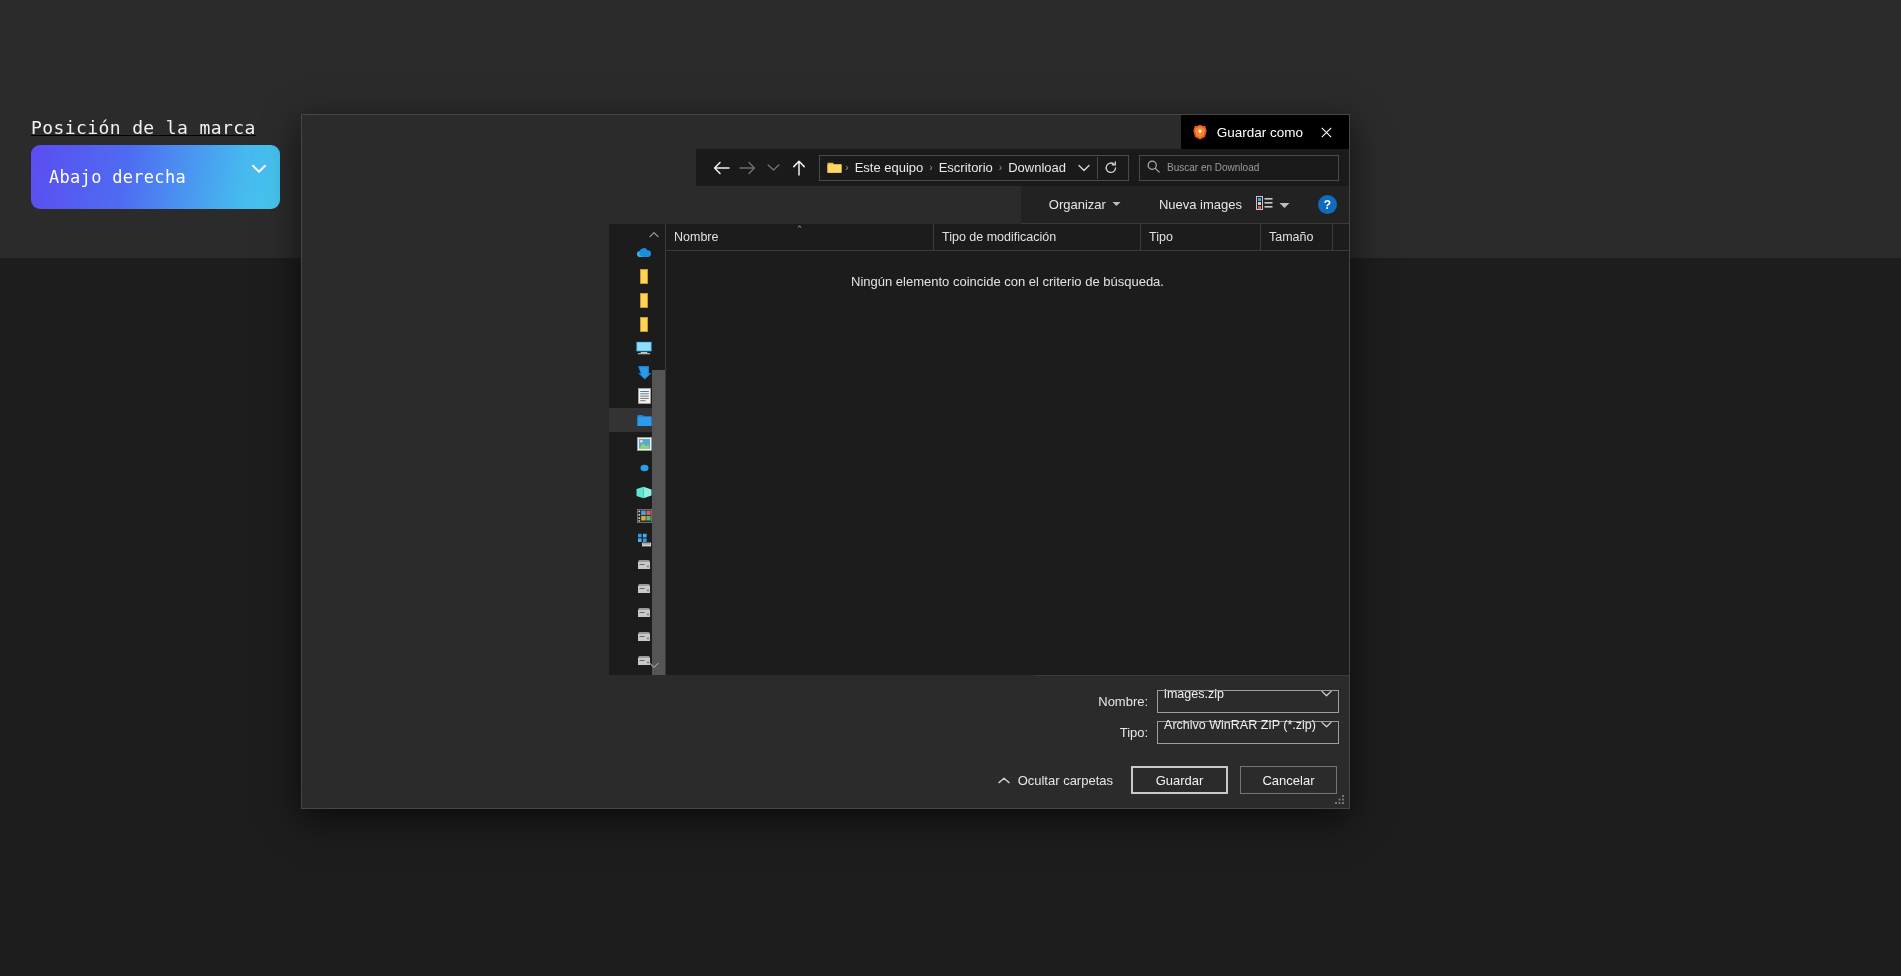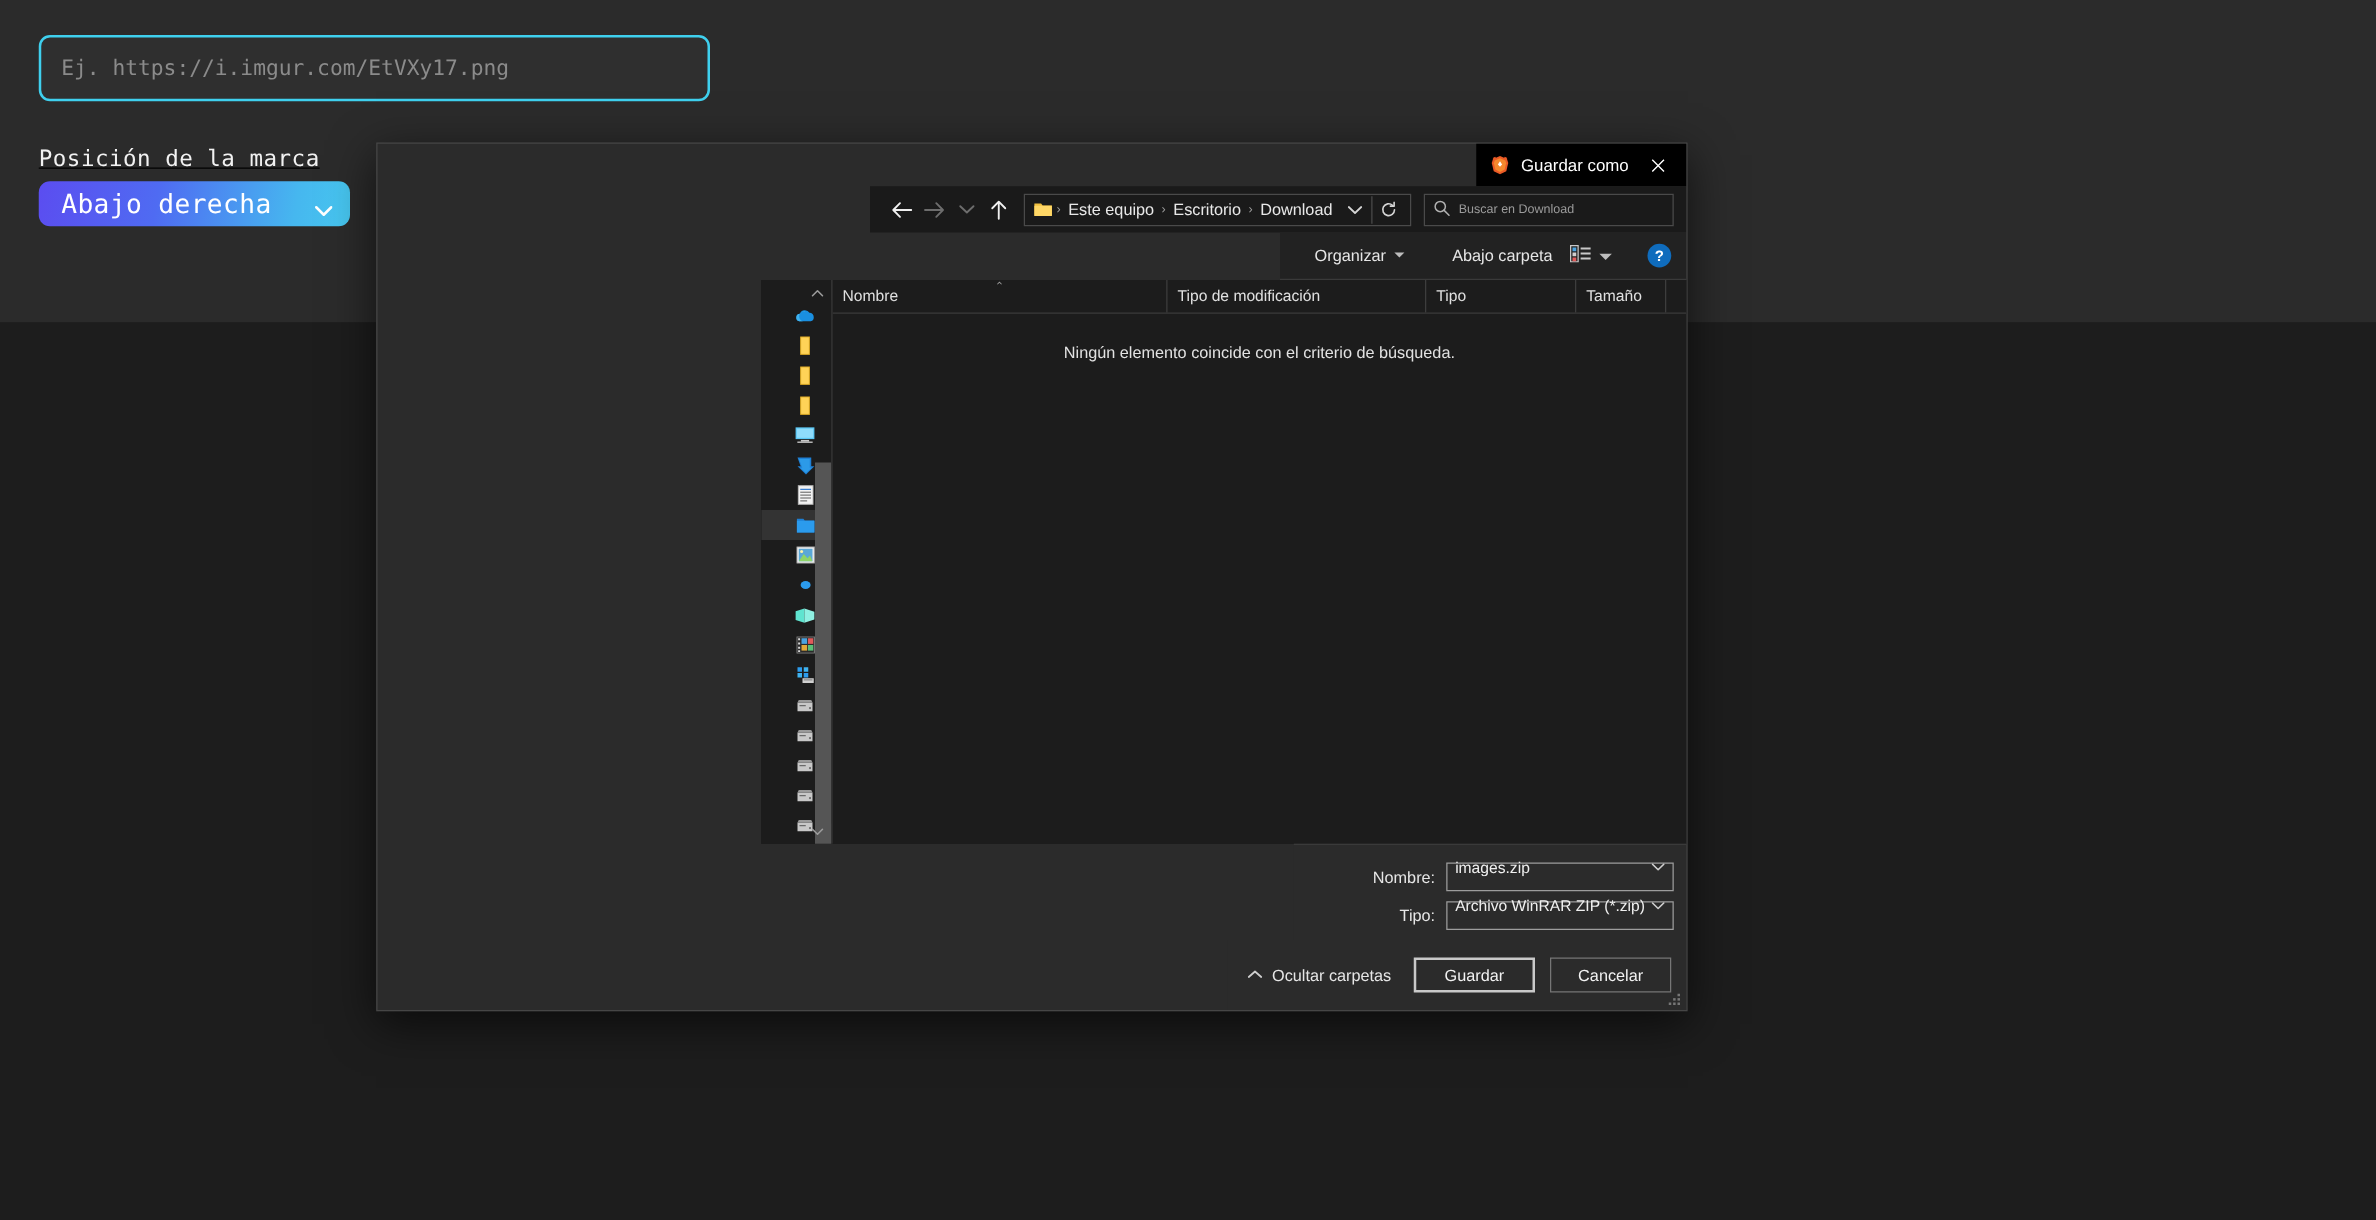--- a/index.html
+++ b/index.html
@@ -51,27 +51,27 @@
   }
   .app-input::placeholder { color: #8b8b8b; }
 
   .app-select-wrap {
     position: relative;
     width: 249px;
     height: 47px;
   }
   .app-select {
     width: 249px;
-    height: 36px;
+    height: 64px;
     border: none;
     border-radius: 9px;
     background: linear-gradient(100deg, #5b4df0 0%, #4f6bf2 38%, #46b7ef 82%, #47c8f0 100%);
     color: #ffffff;
     font-family: "DejaVu Sans Mono", "Liberation Mono", monospace;
-    font-size: 21px;
+    font-size: 17px;
     padding: 0 34px 0 18px;
     -webkit-appearance: none;
     appearance: none;
     outline: none;
     cursor: pointer;
     letter-spacing: 0.3px;
   }
   .app-select-chevron {
     position: absolute;
     right: 14px; top: 50%;
@@ -428,21 +428,20 @@
     opacity: 0.75;
   }
 </style>
 </head>
 <body>
 
 <div id="app-background"></div>
 <div id="app-body-fill"></div>
 
 <div class="app-field-group" style="left:31px; top:28px;">
-  <input class="app-input" type="text" placeholder="Ej. https://i.imgur.com/EtVXy17.png" style="">
 </div>
 
 <div class="app-field-group" style="left:31px; top:117px;text-decoration:underline;">
   <div class="app-label">Posición de la marca</div>
   <div class="app-select-wrap">
     <select class="app-select">
       <option>Abajo derecha</option>
     </select>
     <span class="app-select-chevron">
       <svg width="14" height="9" viewBox="0 0 14 9">
@@ -536,21 +535,21 @@
   <div class="dlg-cmdbar">
     <span class="cmd-item">
       <span>Organizar</span>
       <span class="cmd-caret">
         <svg width="9" height="6" viewBox="0 0 9 6">
             <path d="M0.5 1 L4.5 5 L8.5 1 Z" fill="#bdbdbd"></path>
           </svg>
       </span>
     </span>
     <span class="cmd-item" style="margin-left:22px;">
-      <span>Abajo carpeta</span>
+      <span>Nueva images</span>
     </span>
     <span class="cmd-spacer"></span>
     <span class="viewmode-btn">
       <span>
         <svg width="17" height="14" viewBox="0 0 17 14">
           <rect x="0.5" y="0.5" width="6" height="13" fill="none" stroke="#c8c8c8" stroke-width="1"></rect>
           <rect x="2" y="2" width="3" height="3" fill="#4aa3e0"></rect>
           <rect x="2" y="6" width="3" height="3" fill="#cfcfcf"></rect>
           <rect x="2" y="10" width="3" height="3" fill="#e05a5a"></rect>
           <rect x="8.5" y="2" width="8" height="1.6" fill="#c8c8c8"></rect>

